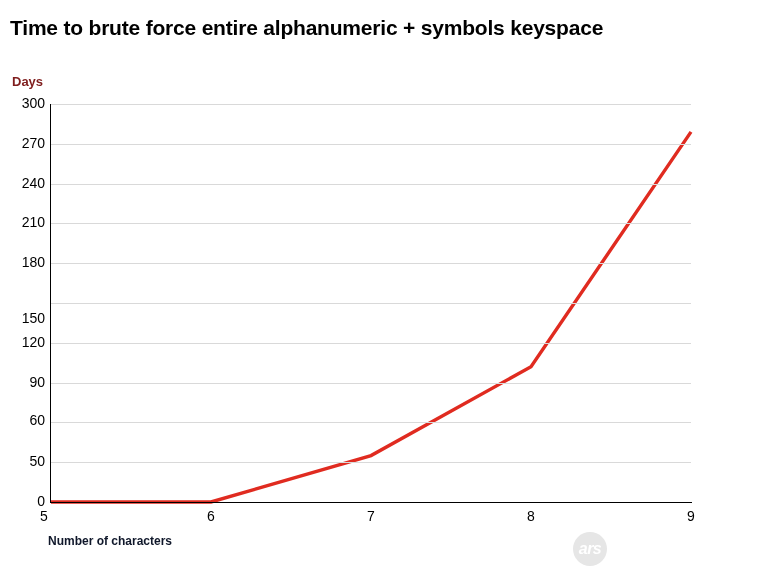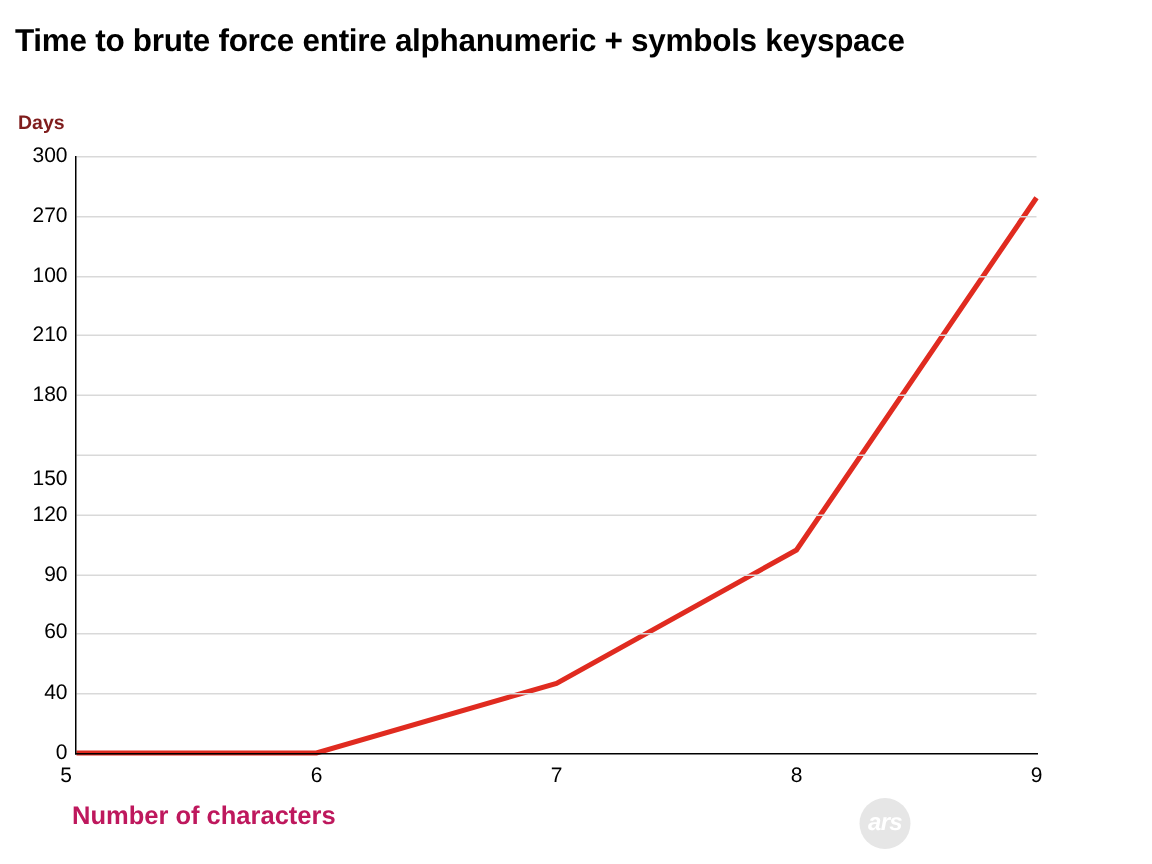--- a/index.html
+++ b/index.html
@@ -35,23 +35,23 @@
     left: 12px;
     top: 74px;
     font-size: 13px;
     font-weight: bold;
     color: #7f1d1d;
   }
   #xlabel {
     position: absolute;
     left: 48px;
     top: 534px;
-    font-size: 17px;
+    font-size: 12px;
     font-weight: bold;
-    color: #be185d;
+    color: #0f172a;
   }
   .ytick {
     position: absolute;
     width: 42px;
     text-align: right;
     font-size: 14px;
     color: #000000;
   }
   .xtick {
     position: absolute;
@@ -145,28 +145,28 @@
   <div id="axis-left"></div>
   <div id="axis-bottom"></div>
 
   <div id="xlabel">Number of characters</div>
 
   <div id="watermark">
     <span>ars</span>
   </div>
 
 <div class="ytick" style="left: 3px; top: 493px;">0</div>
-    <div class="ytick" style="left: 3px; top: 453.2px;">40</div>
+    <div class="ytick" style="left: 3px; top: 453.2px;">50</div>
     <div class="ytick" style="left: 3px; top: 412px;">60</div>
     <div class="ytick" style="left: 3px; top: 373.6px;">90</div>
     <div class="ytick" style="left: 3px; top: 333.8px;">120</div>
     <div class="ytick" style="left: 3px; top: 294px; margin-top: 16px;">150</div>
     <div class="ytick" style="left: 3px; top: 254.2px;">180</div>
     <div class="ytick" style="left: 3px; top: 214.4px;">210</div>
-    <div class="ytick" style="left: 3px; top: 174.6px;">100</div>
+    <div class="ytick" style="left: 3px; top: 174.6px;">240</div>
     <div class="ytick" style="left: 3px; top: 134.8px;">270</div>
     <div class="ytick" style="left: 3px; top: 95px;">300</div>
     <div class="xtick" style="left: 24px; top: 508px;">5</div>
     <div class="xtick" style="left: 191px; top: 508px;">6</div>
     <div class="xtick" style="left: 351px; top: 508px;">7</div>
     <div class="xtick" style="left: 511px; top: 508px;">8</div>
     <div class="xtick" style="left: 671px; top: 508px;">9</div>
   </div>
 
 </body></html>

